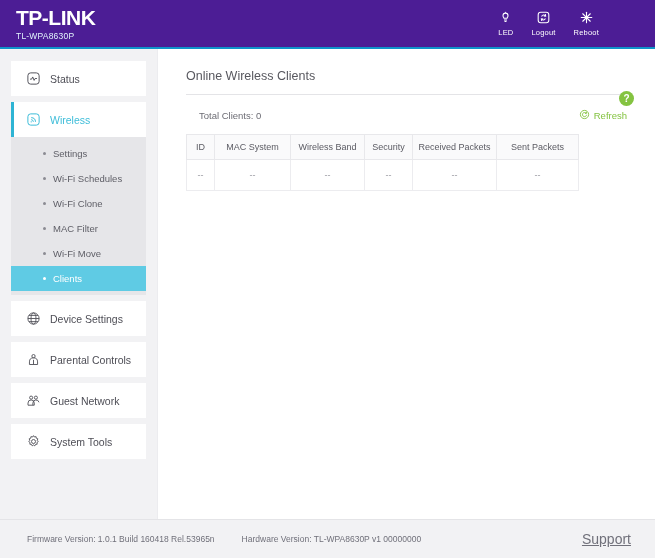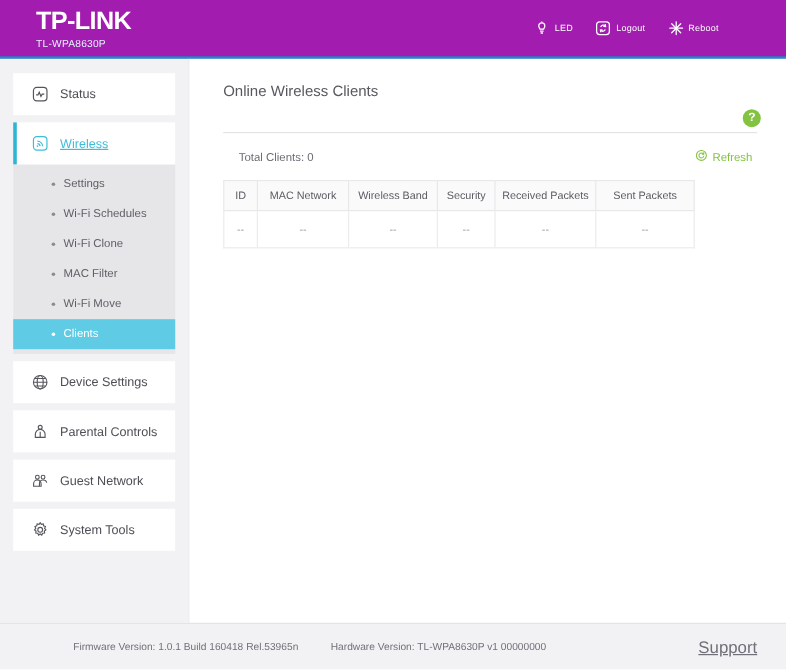--- a/index.html
+++ b/index.html
@@ -6,55 +6,55 @@
   html, body {
     width: 655px; height: 558px;
     background: #ffffff;
     font-family: "Liberation Sans", sans-serif;
     overflow: hidden;
   }
   .page { position: relative; width: 655px; height: 558px; background:#fff; }
 
   
   .header {
-    height: 49px; background: #a21caf;
+    height: 49px; background: #4c1d95;
     border-bottom: 2px solid #0f93c9;
     display: flex; align-items: center; justify-content: space-between;
-    padding: 0 16px 0 30px;
+    padding: 0 16px 0 16px;
   }
   .brand { display: flex; flex-direction: column; justify-content: center; line-height: 1; }
   .brand-name {
     color: #ffffff; font-size: 21px; font-weight: bold;
     letter-spacing: -0.5px;
   }
   .brand-model {
     color: #e2f4fc; font-size: 8.5px; margin-top: 4px; letter-spacing: .2px;
   }
   .header-tools { display: flex; align-items: center; gap: 18px; padding-right: 40px; }
   .tool {
-    display: flex; flex-direction: row; align-items: center; gap: 3px;
+    display: flex; flex-direction: column; align-items: center; gap: 3px;
     cursor: pointer;
   }
   .tool svg { display: block; }
   .tool-label { color: #ffffff; font-size: 7.5px; letter-spacing: .2px; }
 
   
   .body-wrap { display: flex; height: 470px; justify-content: flex-end; }
   .sidebar {
     width: 158px; background: #f2f2f4; padding: 12px 11px 0 11px;
     border-right: 1px solid #ececef;
   }
   .nav-block { margin-bottom: 6px; }
   .nav-item {
     position: relative; background: #ffffff; height: 35px;
     display: flex; align-items: center; gap: 9px; padding-left: 14px;
     cursor: pointer;
   }
   .nav-item .nav-label { font-size: 10.5px; color: #4e4e56; }
-  .nav-item.active .nav-label { color: #3ebdd9; text-decoration: underline; }
+  .nav-item.active .nav-label { color: #3ebdd9; }
   .nav-item.active::before {
     content: ""; position: absolute; left: 0; top: 0; bottom: 0;
     width: 3px; background: #2eb4d4;
   }
   .nav-ico { width: 16px; height: 16px; display: flex; align-items: center; justify-content: center; }
 
   .submenu { background: #e6e6e9; padding: 4px 0 4px 0; }
   .sub-item {
     height: 25px; display: flex; align-items: center; gap: 7px;
     padding-left: 32px; cursor: pointer;
@@ -71,21 +71,21 @@
   .main { flex: 1; background: #ffffff; padding: 20px 24px 0 28px; position: relative; }
   .help-btn {
     position: absolute; right: 21px; top: 42px;
     width: 15px; height: 15px; border-radius: 50%;
     background: #84c341; color: #ffffff;
     font-size: 10px; font-weight: bold;
     display: flex; align-items: center; justify-content: center;
     cursor: pointer;
   }
   .panel-title {
-    font-size: 12.5px; color: #58585f; padding-bottom: 27px;
+    font-size: 12.5px; color: #58585f; padding-bottom: 11px;
     border-bottom: 1px solid #e4e4e7; margin-bottom: 0;
   }
   .meta-row {
     display: flex; align-items: center; justify-content: space-between;
     padding: 11px 4px 10px 13px;
   }
   .total-clients { font-size: 9.5px; color: #6c6c74; }
   .refresh { display: flex; align-items: center; gap: 4px; cursor: pointer; }
   .refresh-label { font-size: 9.5px; color: #84c341; }
 
@@ -103,21 +103,21 @@
   .col-mac { width: 76px; }
   .col-band { width: 74px; }
   .col-sec { width: 48px; }
   .col-recv { width: 84px; }
   .col-sent { width: 82px; }
 
   
   .footer {
     position: absolute; left: 0; right: 0; bottom: 0; height: 39px;
     background: #f2f2f4; border-top: 1px solid #e4e4e7;
-    display: flex; align-items: center; padding: 0 24px 0 61px;
+    display: flex; align-items: center; padding: 0 24px 0 27px;
   }
   .fw { font-size: 8.5px; color: #70707a; }
   .hw { font-size: 8.5px; color: #70707a; margin-left: 27px; }
   .support {
     margin-left: auto; font-size: 14px; color: #70707a;
     text-decoration: underline; cursor: pointer;
   }
 </style>
 </head>
 <body>
@@ -301,21 +301,21 @@
             </svg>
           </span>
           <span class="refresh-label">Refresh</span>
         </div>
       </div>
 
       <table class="clients">
         <thead>
           <tr>
             <th class="col-id">ID</th>
-            <th class="col-mac">MAC Network</th>
+            <th class="col-mac">MAC System</th>
             <th class="col-band">Wireless Band</th>
             <th class="col-sec">Security</th>
             <th class="col-recv">Received Packets</th>
             <th class="col-sent">Sent Packets</th>
           </tr>
         </thead>
         <tbody>
           <tr>
             <td>--</td>
             <td>--</td>

